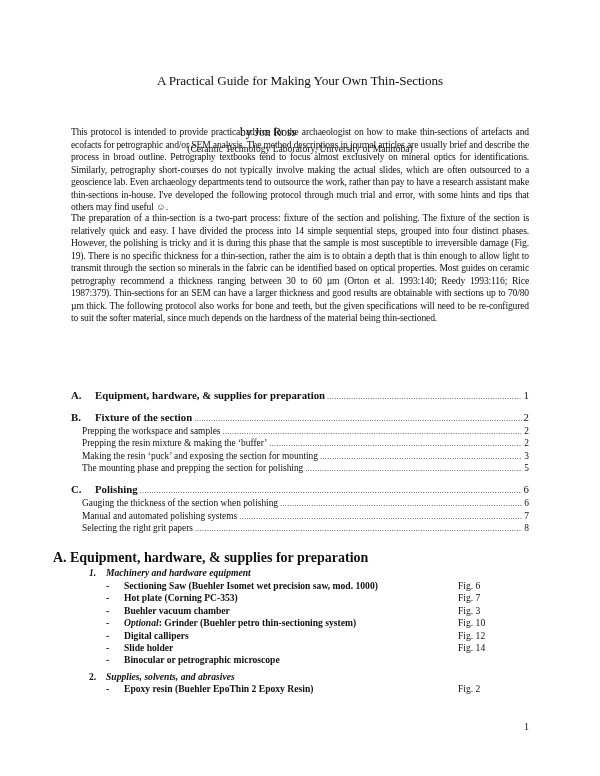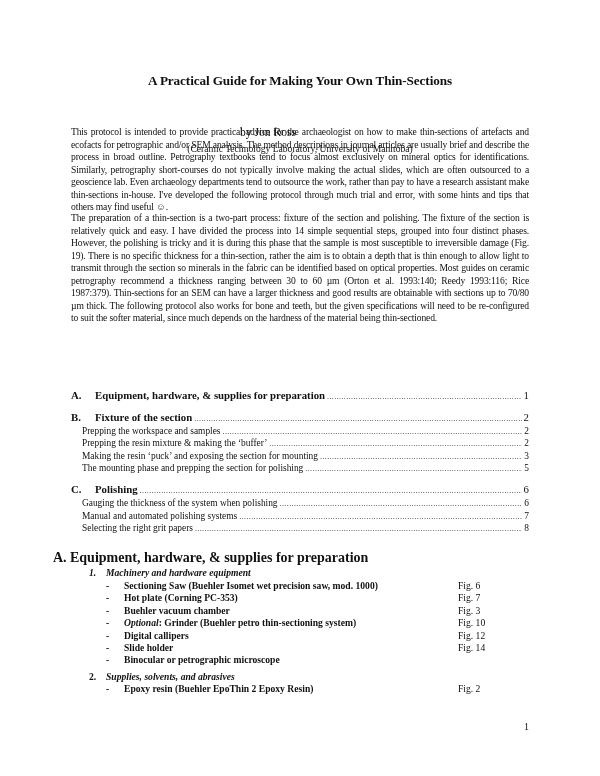--- a/index.html
+++ b/index.html
@@ -4,21 +4,21 @@
 <style>
   html, body { margin: 0; padding: 0; background: #ffffff; }
   body {
     width: 600px; height: 776px; position: relative; overflow: hidden;
     font-family: "Liberation Serif", "DejaVu Serif", serif;
     color: #111111;
   }
   .page { position: absolute; left: 0; top: 0; width: 600px; height: 776px; background: #fff; }
   .title {
     position: absolute; left: 0; width: 600px; top: 73px;
-    text-align: center; font-weight: bold; font-size: 13.2px; letter-spacing: -0.1px;
+    text-align: center; font-weight: normal; font-size: 13.2px; letter-spacing: -0.1px;
   }
   .author {
     position: absolute; left: 0; width: 536px; top: 91px;
     text-align: center; font-size: 11.6px; margin-top: 35px;
   }
   .affil {
     position: absolute; left: 0; width: 600px; top: 110px;
     text-align: center; font-size: 9.6px; margin-top: 33px;
   }
   .para {
@@ -112,21 +112,21 @@
       <span class="pg">5</span>
     </div>
 
     <div class="toc-row main" style="top:483px">
       <span class="letter">C.</span>
       <span>Polishing</span>
       <span class="dots"></span>
       <span class="pg">6</span>
     </div>
     <div class="toc-row sub" style="top:498px">
-      <span>Gauging the thickness of the system when polishing</span>
+      <span>Gauging the thickness of the section when polishing</span>
       <span class="dots"></span>
       <span class="pg">6</span>
     </div>
     <div class="toc-row sub" style="top:511px">
       <span>Manual and automated polishing systems</span>
       <span class="dots"></span>
       <span class="pg">7</span>
     </div>
     <div class="toc-row sub" style="top:523px">
       <span>Selecting the right grit papers</span>

